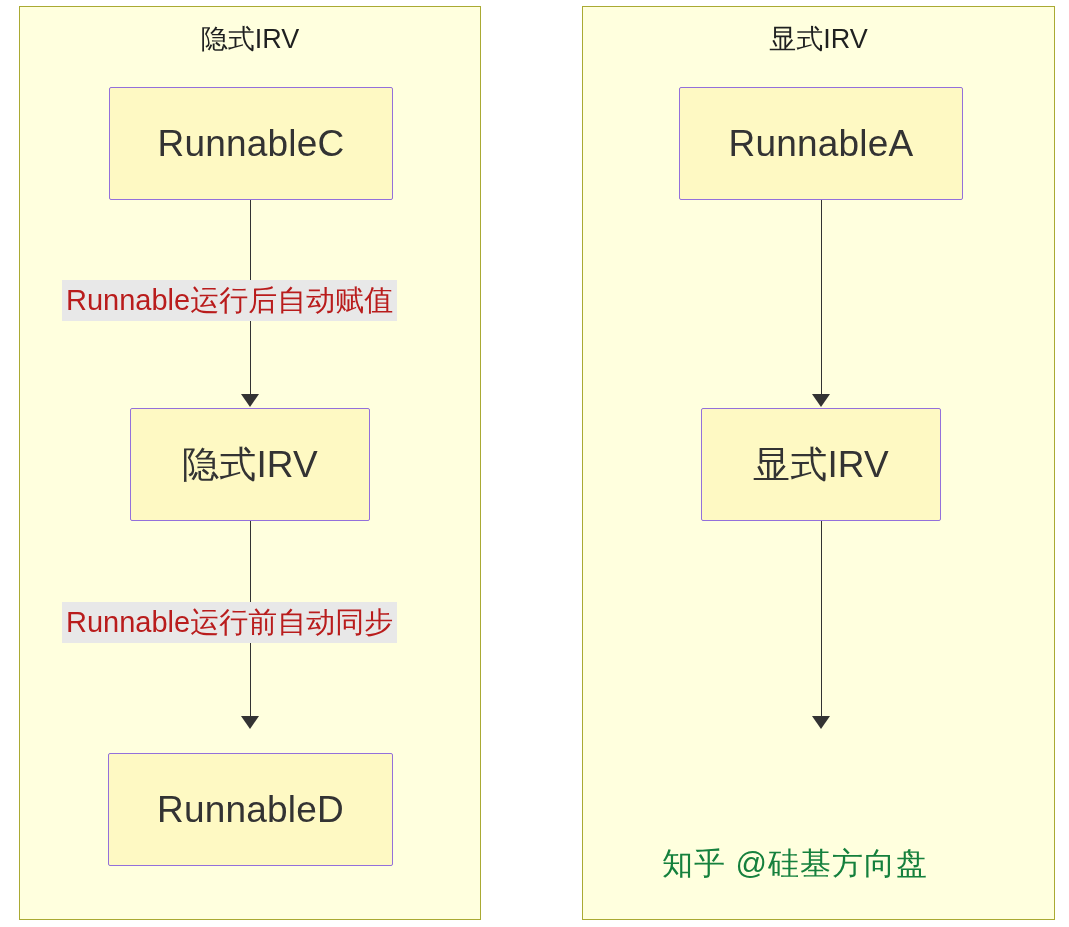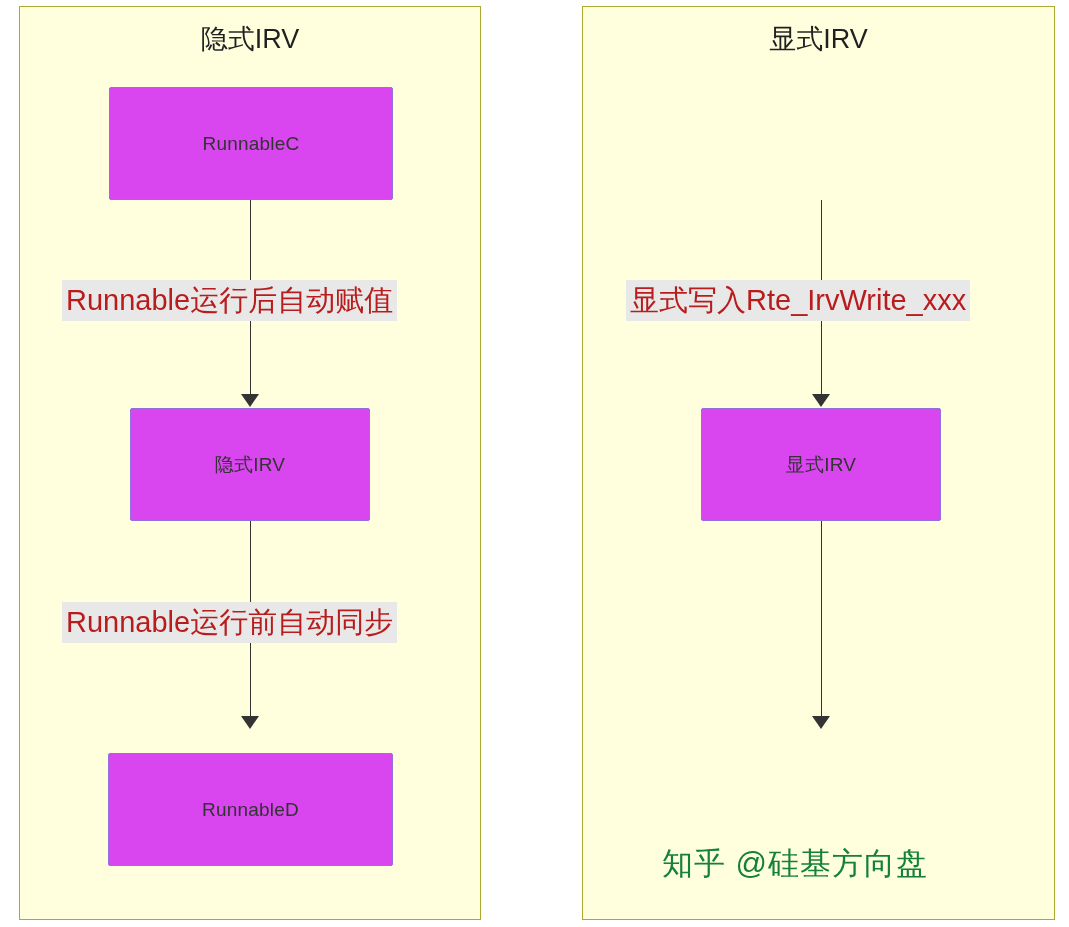--- a/index.html
+++ b/index.html
@@ -28,29 +28,29 @@
     text-align:center;
     font-size:27px;
     line-height:1.2;
     color:#1f2020;
     white-space:nowrap;
   }
 
   
   .node{
     position:absolute;
-    background:#d946ef;
+    background:#fef9c3;
     border:1.6px solid #9370db;
     border-radius:2px;
     box-sizing:border-box;
     display:flex;
     align-items:center;
     justify-content:center;
     color:#333333;
-    font-size:19px;
+    font-size:37px;
     letter-spacing:0.2px;
   }
 
   
   #node-runnable-c{left:109px;top:87px;width:284px;height:113px;}
   #node-implicit-irv{left:130px;top:408px;width:240px;height:113px;}
   #node-runnable-d{left:108px;top:729px;width:285px;height:113px;margin-top:24px;}
   
   #node-runnable-a{left:679px;top:87px;width:284px;height:113px;}
   #node-explicit-irv{left:701px;top:408px;width:240px;height:113px;}
@@ -139,26 +139,28 @@
   <div class="edge-label" id="label-auto-sync">Runnable运行前自动同步</div>
 
   <div class="node" id="node-runnable-d">
     <span>RunnableD</span>
   </div>
 
   <div class="panel" id="panel-right">
     <div class="panel-title">显式IRV</div>
   </div>
 
+  <div class="node" id="node-runnable-a">
+    <span>RunnableA</span>
+  </div>
 
   <div class="edge" id="edge-a-to-irv">
     <div class="edge-line"></div>
     <div class="arrow-head"></div>
   </div>
-  <div class="edge-label" id="label-explicit-write">显式写入Rte_IrvWrite_xxx</div>
 
   <div class="node" id="node-explicit-irv">
     <span>显式IRV</span>
   </div>
 
   <div class="edge" id="edge-irv-to-b">
     <div class="edge-line"></div>
     <div class="arrow-head"></div>
   </div>
 

